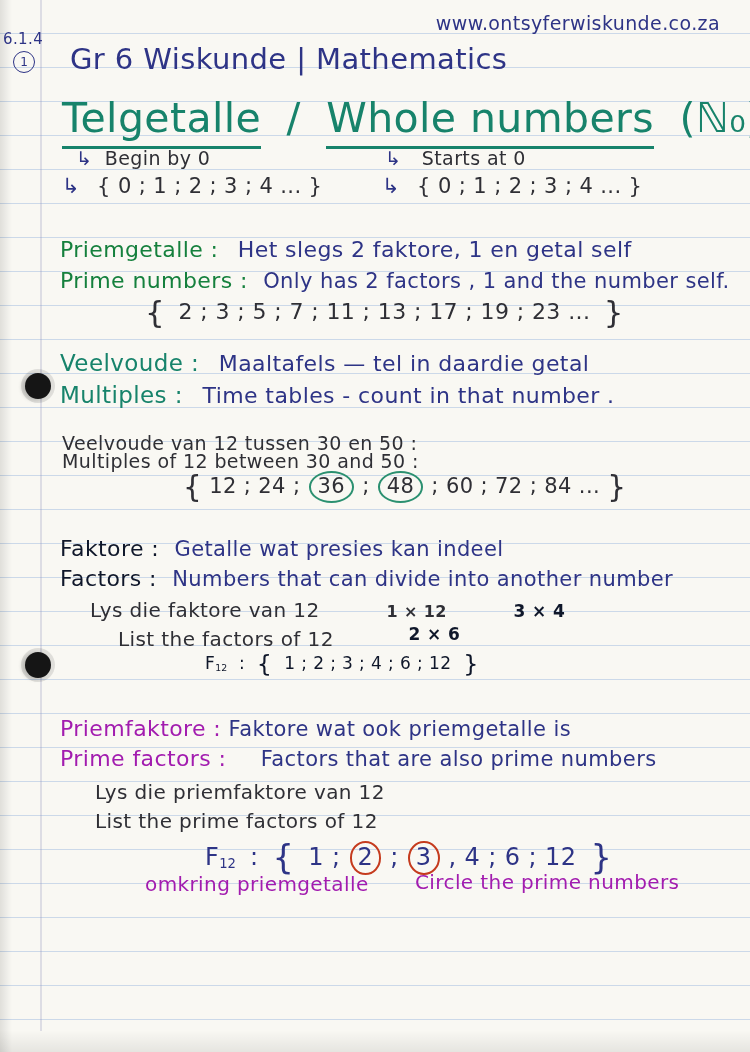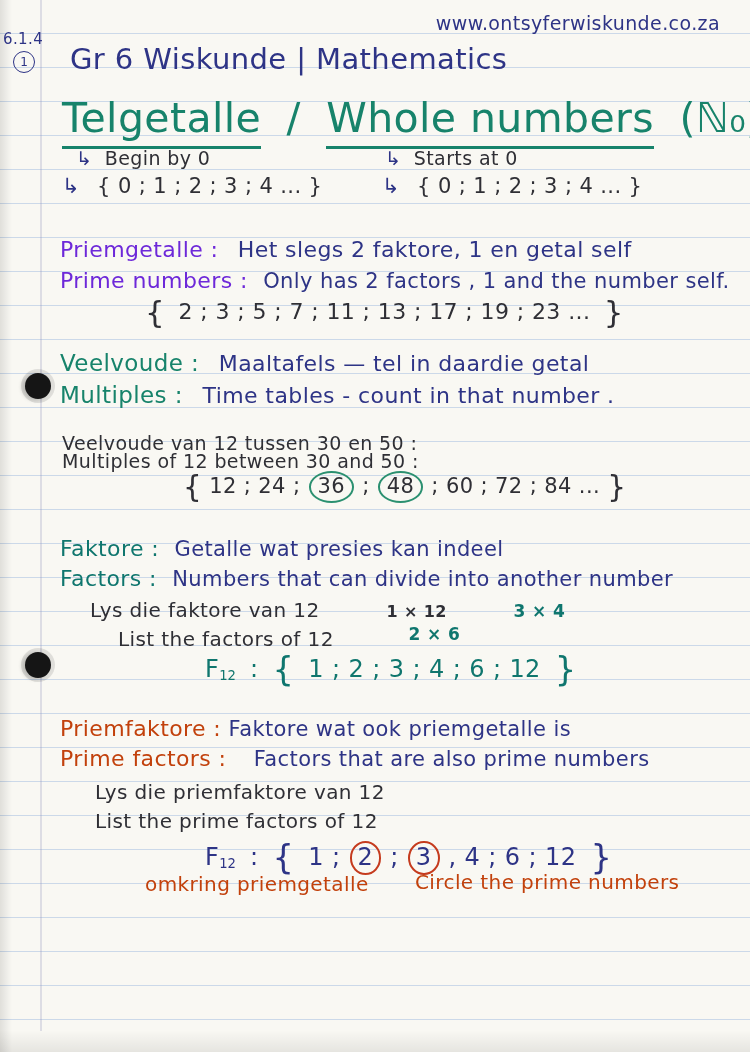--- a/index.html
+++ b/index.html
@@ -16,21 +16,21 @@
   }
   .margin-line{position:absolute;left:40px;top:0;height:1031px;width:2px;background:rgba(150,150,190,.28);}
   .left-edge{position:absolute;left:0;top:0;width:12px;height:100%;background:linear-gradient(to right,rgba(0,0,0,.10),rgba(0,0,0,0));}
   .bottom-edge{position:absolute;left:0;bottom:0;width:100%;height:22px;background:linear-gradient(to bottom,rgba(0,0,0,0),rgba(0,0,0,.08));}
   .hole{position:absolute;width:26px;height:26px;border-radius:50%;background:#151515;
         box-shadow:0 0 0 4px rgba(0,0,0,.10), -3px 1px 4px rgba(0,0,0,.18);}
   .hole1{left:25px;top:373px;} .hole2{left:25px;top:652px;}
 
   .line{position:absolute;white-space:nowrap;}
   .navy{color:#2e3486;} .black{color:#2f2f35;} .teal{color:#17836b;}
-  .crimson{color:#6d28d9;} .purple{color:#0f766e;text-align:center;} .orange{color:#c2410c;text-align:right;}
+  .crimson{color:#15803d;} .purple{color:#0f172a;text-align:center;} .orange{color:#a21caf;text-align:right;}
 
   .u-teal{border-bottom:3px solid #17836b;padding-bottom:4px;}
   .brace{font-size:1.4em;font-weight:400;vertical-align:-0.12em;}
   .circ-green{display:inline-block;border:2.5px solid #2a9070;border-radius:50%;padding:1px 7px 3px;margin:0 1px;}
   .circ-red{display:inline-block;border:2.5px solid #c53b1e;border-radius:50%;padding:0 6px 2px;margin:0 1px;}
   .sup{position:relative;top:-14px;font-size:13px;font-weight:bold;letter-spacing:0;}
   .sub{font-size:.55em;vertical-align:-.25em;letter-spacing:0;}
   .page-circle{display:inline-block;width:20px;height:20px;border:1.6px solid #2e3486;border-radius:50%;
                text-align:center;line-height:20px;font-size:12px;letter-spacing:0;}
 </style>
@@ -59,21 +59,21 @@
     <span class="teal u-teal">Whole numbers</span>
     <span class="teal" style="margin-left:12px;">(ℕ₀)</span>
   </div>
 
   <div class="line" style="left:76px;top:147px;font-size:19px;">
     <span class="navy">↳</span>
     <span class="black" style="margin-left:6px;">Begin by 0</span>
   </div>
   <div class="line" style="left:385px;top:147px;font-size:19px;">
     <span class="navy">↳</span>
-    <span class="black" style="margin-left:6px;">Starts at 0</span>
+    <span class="black" style="margin-left:14px;">Starts at 0</span>
   </div>
   <div class="line" style="left:62px;top:174px;font-size:21px;">
     <span class="navy">↳</span>
     <span class="black" style="margin-left:10px;">{ 0 ; 1 ; 2 ; 3 ; 4 ... }</span>
   </div>
   <div class="line" style="left:382px;top:174px;font-size:21px;">
     <span class="navy">↳</span>
     <span class="black" style="margin-left:10px;">{ 0 ; 1 ; 2 ; 3 ; 4 ... }</span>
   </div>
 
@@ -132,35 +132,35 @@
   </div>
   <div class="line" style="left:90px;top:598px;font-size:20px;">
     <span class="black">Lys die faktore van 12</span>
     <span class="black" style="margin-left:60px;font-size:16px;font-weight:bold;">1 × 12</span>
     <span class="purple" style="margin-left:60px;font-size:17px;font-weight:bold;">3 × 4</span>
   </div>
   <div class="line" style="left:90px;top:627px;font-size:20px;margin-left:28px;">
     <span class="black">List the factors of 12</span>
     <span class="purple" style="margin-left:68px;font-size:17px;font-weight:bold;position:relative;top:-6px;">2 × 6</span>
   </div>
-  <div class="line purple" style="left:205px;top:650px;font-size:24px;">
+  <div class="line purple" style="left:205px;top:650px;font-size:17px;">
     <span><span>F</span><span class="sub">12</span></span>
     <span style="margin:0 6px;">:</span>
     <span class="brace">{</span>
     <span style="margin:0 6px;">1 ; 2 ; 3 ; 4 ; 6 ; 12</span>
     <span class="brace">}</span>
   </div>
 
   <div class="line" style="left:60px;top:716px;font-size:22px;">
     <span class="orange">Priemfaktore :</span>
     <span class="navy" style="font-size:21px;">Faktore wat ook priemgetalle is</span>
   </div>
   <div class="line" style="left:60px;top:746px;font-size:22px;">
     <span class="orange">Prime factors :</span>
-    <span class="navy" style="margin-left:20px;font-size:21px;">Factors that are also prime numbers</span>
+    <span class="navy" style="margin-left:27px;font-size:21px;">Factors that are also prime numbers</span>
   </div>
   <div class="line black" style="left:95px;top:780px;font-size:20px;">Lys die priemfaktore van 12</div>
   <div class="line black" style="left:95px;top:809px;font-size:20px;">List the prime factors of 12</div>
   <div class="line navy" style="left:205px;top:838px;font-size:24px;">
     <span><span>F</span><span class="sub">12</span></span>
     <span style="margin:0 6px;">:</span>
     <span class="brace">{</span>
     <span style="margin-left:6px;">1</span>
     <span>;</span>
     <span class="circ-red">2</span>

